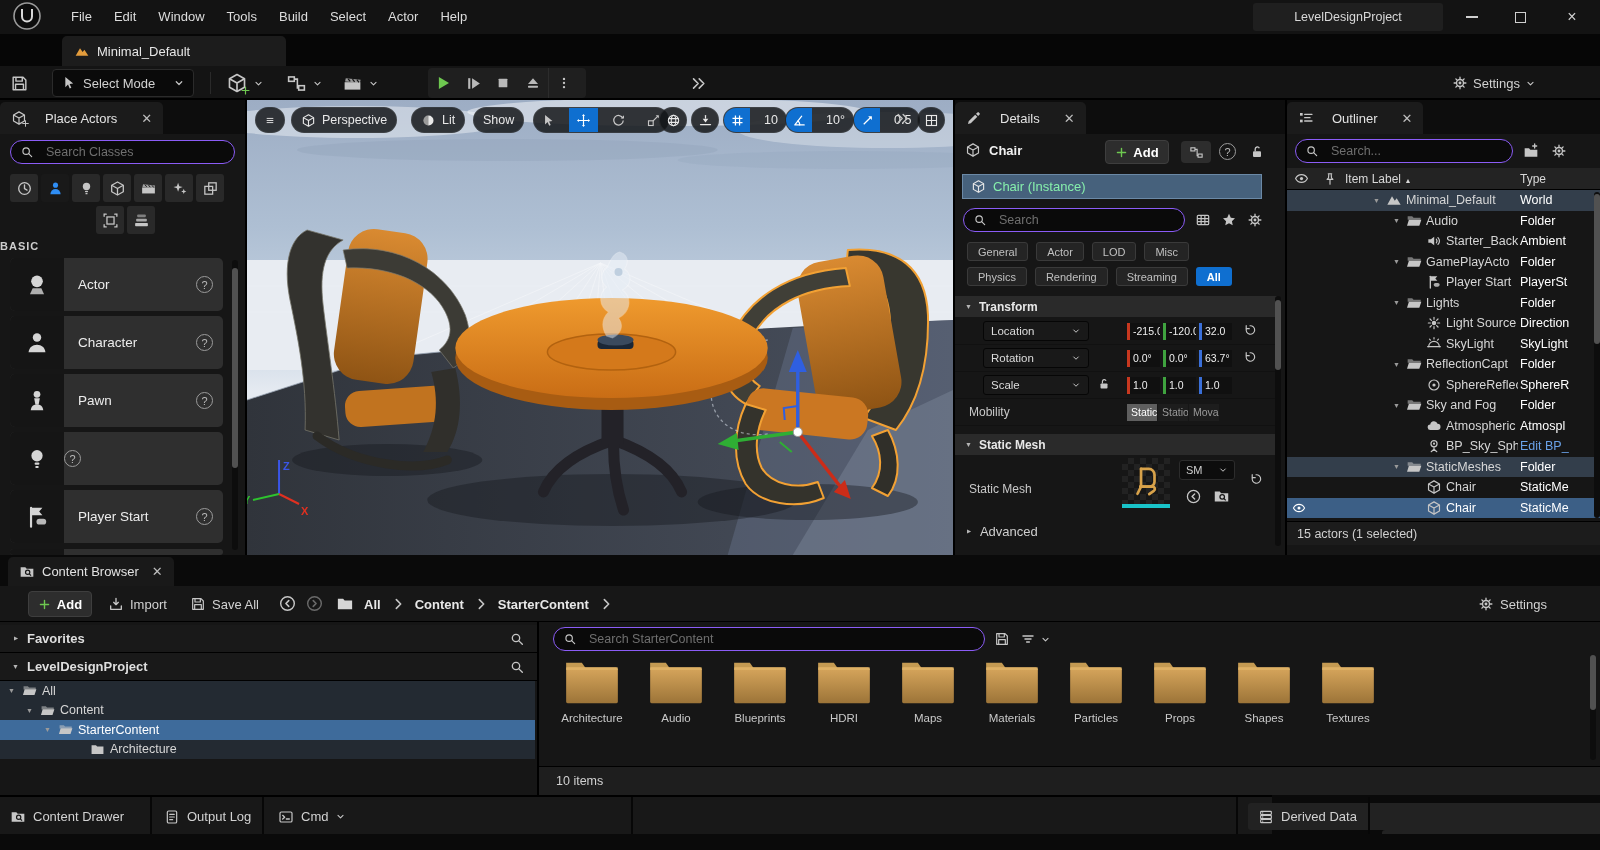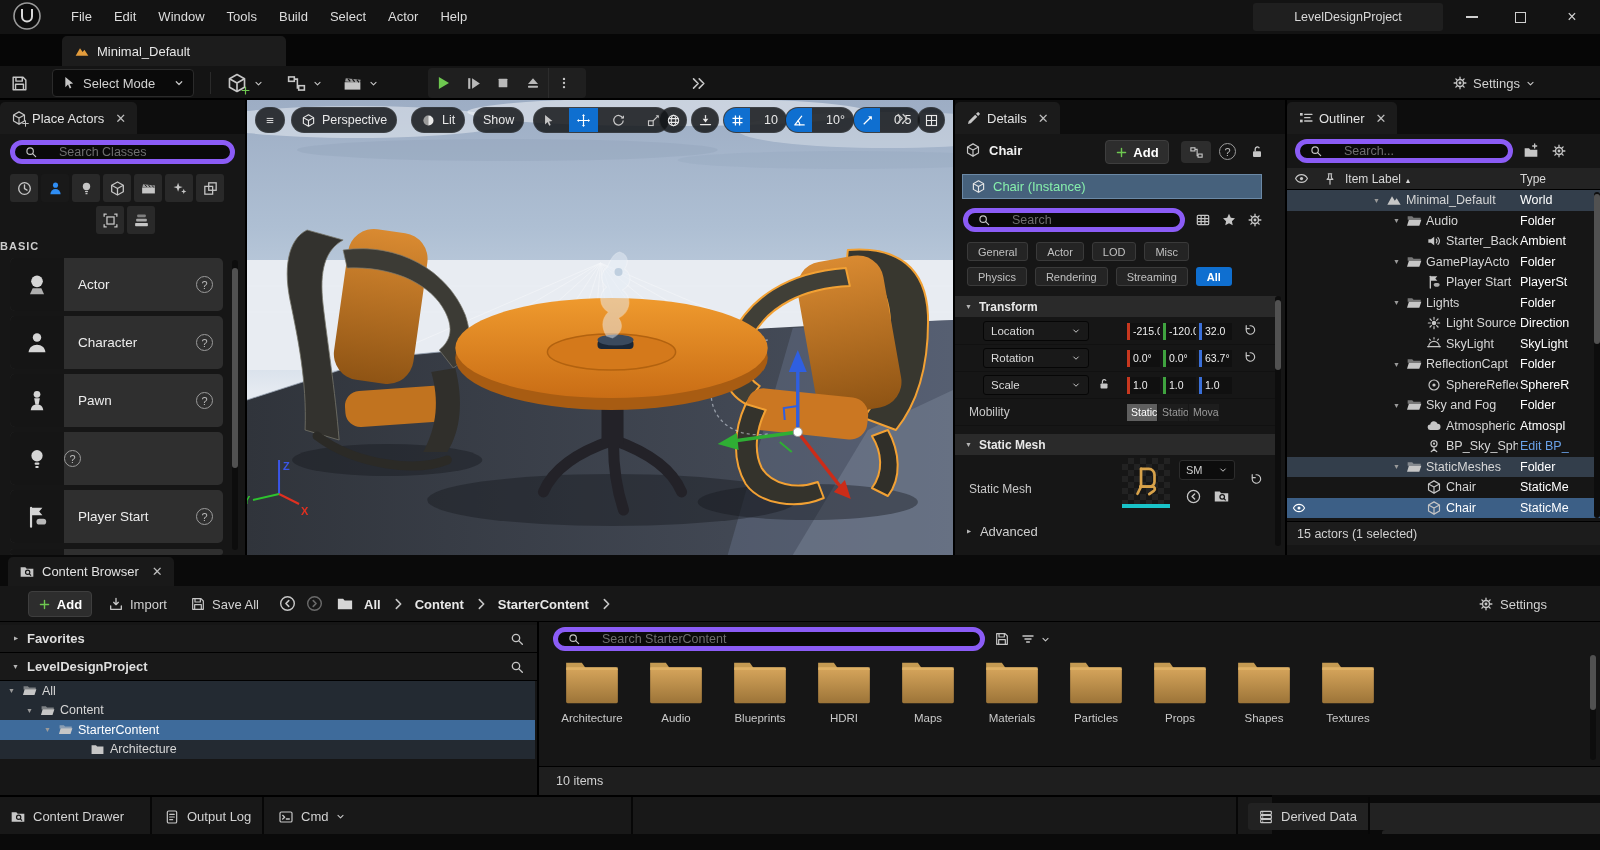--- a/index.html
+++ b/index.html
@@ -21,23 +21,23 @@
   #toolbar{position:absolute;top:66px;left:0;width:1600px;height:34px;background:#141414;border-bottom:2px solid #000}
   .tbbtn{position:absolute;top:4px;height:26px;display:flex;align-items:center;gap:5px;color:#d2d2d2}
   #selmode{left:52px;width:142px;height:28px;background:#0a0a0a;border:1px solid #2b2b2b;border-radius:4px;padding:0 8px;justify-content:space-between;top:3px}
   .vsep{position:absolute;top:6px;width:1px;height:22px;background:#2a2a2a}
   #playgroup{position:absolute;left:428px;top:2px;width:158px;height:30px;background:#1f1f1f;border-radius:4px;display:flex;align-items:center}
   .playcell{width:30px;height:30px;display:flex;align-items:center;justify-content:center}
   
   #main{position:absolute;top:100px;left:0;width:1600px;height:455px;display:flex}
   .panel{position:relative;background:#161616;height:455px;overflow:hidden}
   .ptabbar{position:absolute;top:0;left:0;right:0;height:34px;background:#0d0d0d}
-  .ptab{position:absolute;left:0;top:2px;height:32px;background:#1b1b1b;border-radius:5px 5px 0 0;display:flex;align-items:center;gap:5px;padding:0 11px;color:#e2e2e2}
+  .ptab{position:absolute;left:0;top:2px;height:32px;background:#1b1b1b;border-radius:5px 5px 0 0;display:flex;align-items:center;gap:18px;padding:0 11px;color:#e2e2e2}
   .closex{color:#bdbdbd;font-size:13px;margin-left:6px}
-  .spill{position:absolute;height:24px;background:#0a0a0a;border:5px solid #8b5cf6;border-radius:12px;display:flex;align-items:center;gap:21px;padding:0 9px}
+  .spill{position:absolute;height:24px;background:#0a0a0a;border:1px solid #8b5cf6;border-radius:12px;display:flex;align-items:center;gap:12px;padding:0 9px}
   
   .cat{width:28px;height:28px;background:#292929;border-radius:3px;display:flex;align-items:center;justify-content:center}
   .cat.sel{background:#191919}
   .cat.sel svg{color:#2f8ef5}
   .pa-item{position:absolute;left:10px;width:213px;height:53px;border-radius:5px;overflow:hidden;display:flex;background:#2f2f2f}
   .pa-thumb{width:54px;background:#151515;display:flex;align-items:center;justify-content:center;flex:none}
   .pa-thumb svg{width:26px;height:26px;color:#d5d5d5}
   .pa-body{flex:1;display:flex;align-items:center;padding-left:14px;color:#ececec;font-size:13.5px}
   .qmark{width:17px;height:17px;border:1.5px solid #9b9b9b;border-radius:50%;color:#b9b9b9;font-size:11px;display:flex;align-items:center;justify-content:center;margin:auto 10px auto 0}
   

